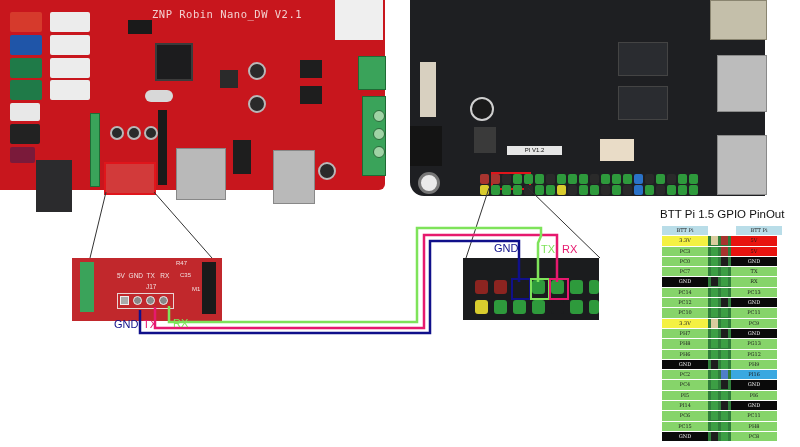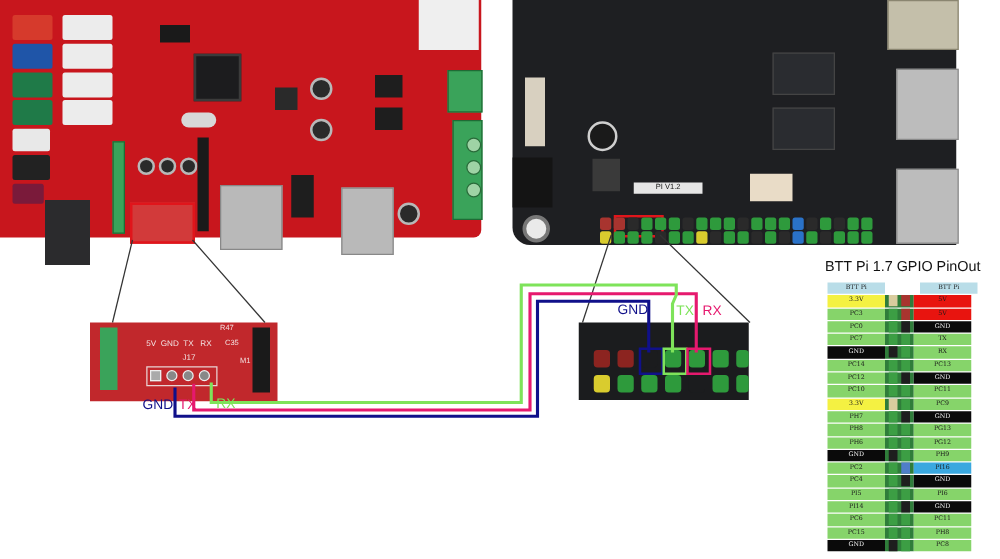--- a/index.html
+++ b/index.html
@@ -29,20 +29,21 @@
   .pt{left:662px;top:226px;width:120px;}
   .pt-row{display:flex;height:9.3px;margin-bottom:1px;}
   .pt-cell{width:46px;font-family:"DejaVu Serif",serif;font-size:5px;text-align:center;line-height:9.3px;color:#1b1b1b;}
   .pt-mid{width:23px;display:flex;gap:3px;justify-content:center;background:#2f7d3a;}
   .pt-dot{width:7px;height:9px;}
 </style>
 </head>
 <body>
 
 <div class="abs znp">
+  <div class="abs title">ZNP Robin Nano_DW V2.1</div>
 
   <div class="abs conn" style="left:10px;top:12px;width:32px;height:20px;background:#d63a2c;"></div>
   <div class="abs conn" style="left:10px;top:35px;width:32px;height:20px;background:#1f55a8;"></div>
   <div class="abs conn" style="left:10px;top:58px;width:32px;height:20px;background:#1f7a48;"></div>
   <div class="abs conn" style="left:10px;top:80px;width:32px;height:20px;background:#1f7a48;"></div>
   <div class="abs conn" style="left:10px;top:103px;width:30px;height:18px;background:#e8e8e8;"></div>
   <div class="abs conn" style="left:10px;top:124px;width:30px;height:20px;background:#222;"></div>
   <div class="abs conn" style="left:10px;top:147px;width:25px;height:16px;background:#7a1a3a;"></div>
   <div class="abs" style="left:36px;top:160px;width:36px;height:52px;background:#2b2b2d;"></div>
 
@@ -199,21 +200,21 @@
   <polyline points="169,306 169,322 417,322 417,228 541,228 541,236 538,243 538,282" fill="none" stroke="#7ee35a" stroke-width="2.5"></polyline>
 </svg>
 
 <div class="abs lbl" style="left:114px;top:318px;color:#10108a;">GND</div>
 <div class="abs lbl" style="left:143px;top:318px;color:#e6196e;">TX</div>
 <div class="abs lbl" style="left:173px;top:317px;color:#7ee35a;">RX</div>
 <div class="abs lbl" style="left:494px;top:242px;color:#10108a;">GND</div>
 <div class="abs lbl" style="left:541px;top:243px;color:#7ee35a;">TX</div>
 <div class="abs lbl" style="left:562px;top:243px;color:#e6196e;">RX</div>
 
-<div class="abs pinout-title">BTT Pi 1.7 GPIO PinOut</div>
+<div class="abs pinout-title">BTT Pi 1.5 GPIO PinOut</div>
 <div class="abs pt">
   <div class="pt-row">
     <div class="pt-cell" style="background:#b9dde8;">BTT Pi</div>
     <div style="width:28px;"></div>
     <div class="pt-cell" style="background:#b9dde8;">BTT Pi</div>
   </div>
   <div id="pinout-rows">
       <div class="pt-row">
         <div class="pt-cell" style="background: rgb(244, 241, 66);">3.3V</div>
         <div class="pt-mid">

